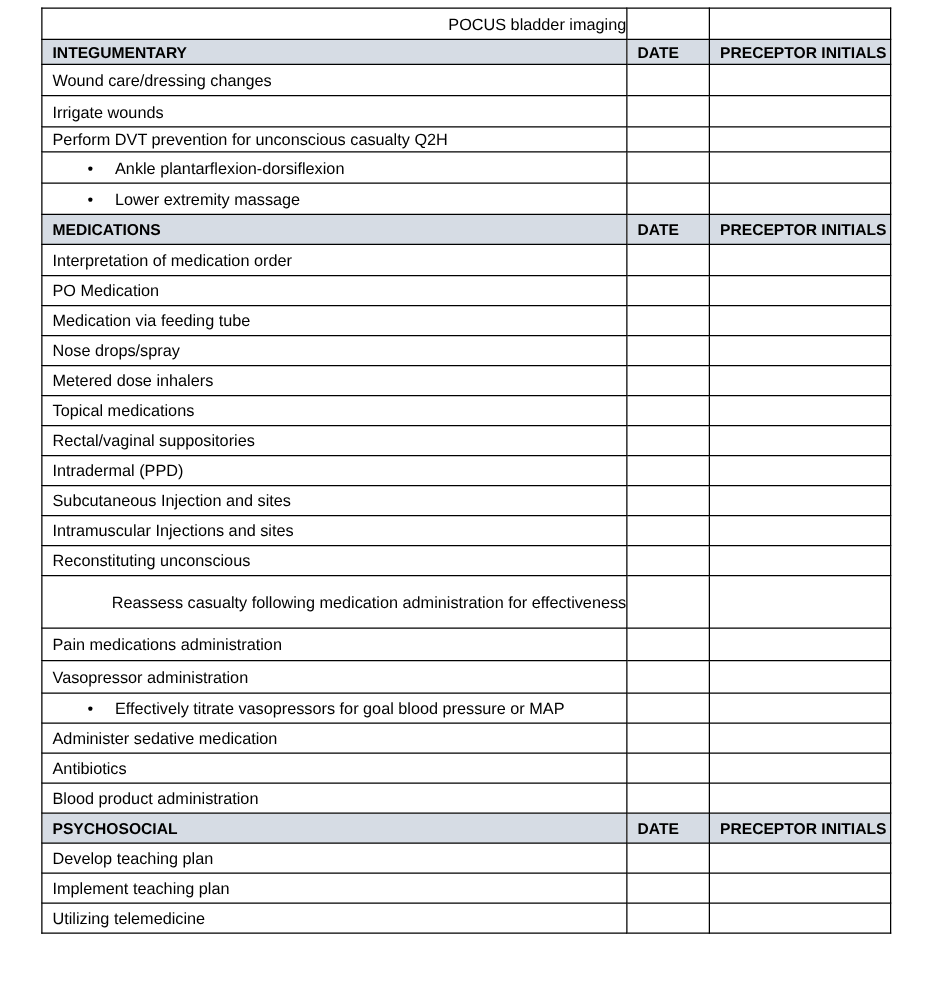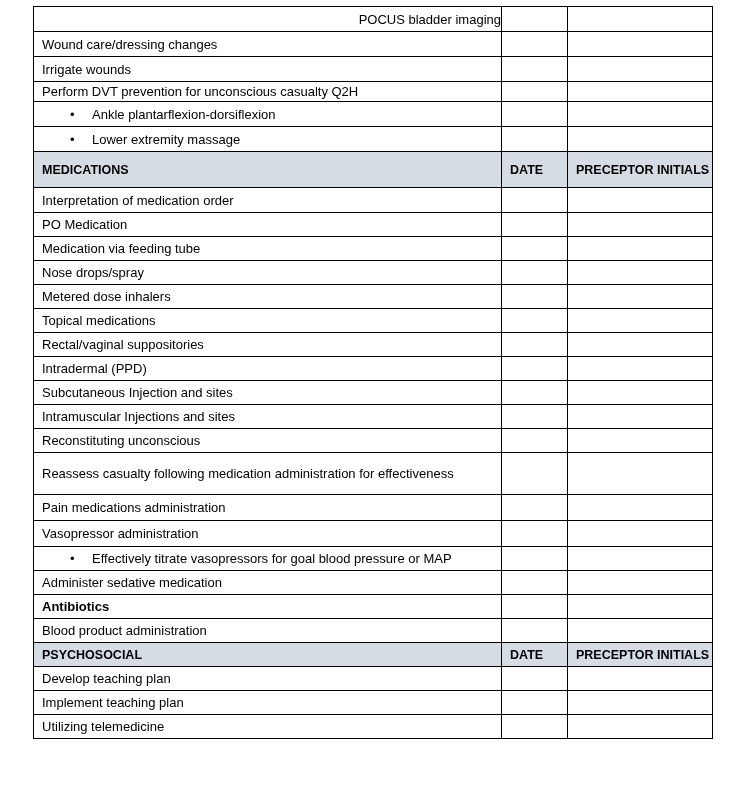--- a/index.html
+++ b/index.html
@@ -21,20 +21,25 @@
       <col class="c1">
       <col class="c2">
       <col class="c3">
     </colgroup>
   <tbody id="tbody">
       <tr style="height: 25px; text-align: right;">
         <td>POCUS bladder imaging</td>
         <td></td>
         <td></td>
       </tr>
+      <tr class="hdr" style="height: 20px;">
+        <td>INTEGUMENTARY</td>
+        <td>DATE</td>
+        <td>PRECEPTOR INITIALS</td>
+      </tr>
       <tr style="height: 25px;">
         <td>Wound care/dressing changes</td>
         <td></td>
         <td></td>
       </tr>
       <tr style="height: 25px;">
         <td>Irrigate wounds</td>
         <td></td>
         <td></td>
       </tr>
@@ -46,21 +51,21 @@
       <tr style="height: 25px;">
         <td class="bul"><span class="dot">•</span><span>Ankle plantarflexion-dorsiflexion</span></td>
         <td></td>
         <td></td>
       </tr>
       <tr style="height: 25px;">
         <td class="bul"><span class="dot">•</span><span>Lower extremity massage</span></td>
         <td></td>
         <td></td>
       </tr>
-      <tr class="hdr" style="height: 36px;">
+      <tr class="hdr" style="height: 24px;">
         <td>MEDICATIONS</td>
         <td>DATE</td>
         <td>PRECEPTOR INITIALS</td>
       </tr>
       <tr style="height: 25px;">
         <td>Interpretation of medication order</td>
         <td></td>
         <td></td>
       </tr>
       <tr style="height: 24px;">
@@ -106,21 +111,21 @@
       <tr style="height: 24px;">
         <td>Intramuscular Injections and sites</td>
         <td></td>
         <td></td>
       </tr>
       <tr style="height: 24px;">
         <td>Reconstituting unconscious</td>
         <td></td>
         <td></td>
       </tr>
-      <tr style="height: 42px;">
+      <tr style="height: 42px; text-align: right;">
         <td>Reassess casualty following medication administration for effectiveness</td>
         <td></td>
         <td></td>
       </tr>
       <tr style="height: 26px;">
         <td>Pain medications administration</td>
         <td></td>
         <td></td>
       </tr>
       <tr style="height: 26px;">
@@ -131,21 +136,21 @@
       <tr style="height: 24px;">
         <td class="bul"><span class="dot">•</span><span>Effectively titrate vasopressors for goal blood pressure or MAP</span></td>
         <td></td>
         <td></td>
       </tr>
       <tr style="height: 24px;">
         <td>Administer sedative medication</td>
         <td></td>
         <td></td>
       </tr>
-      <tr style="height: 24px; font-weight: bold;">
+      <tr style="height: 24px;">
         <td>Antibiotics</td>
         <td></td>
         <td></td>
       </tr>
       <tr style="height: 24px;">
         <td>Blood product administration</td>
         <td></td>
         <td></td>
       </tr>
       <tr class="hdr" style="height: 24px;">

